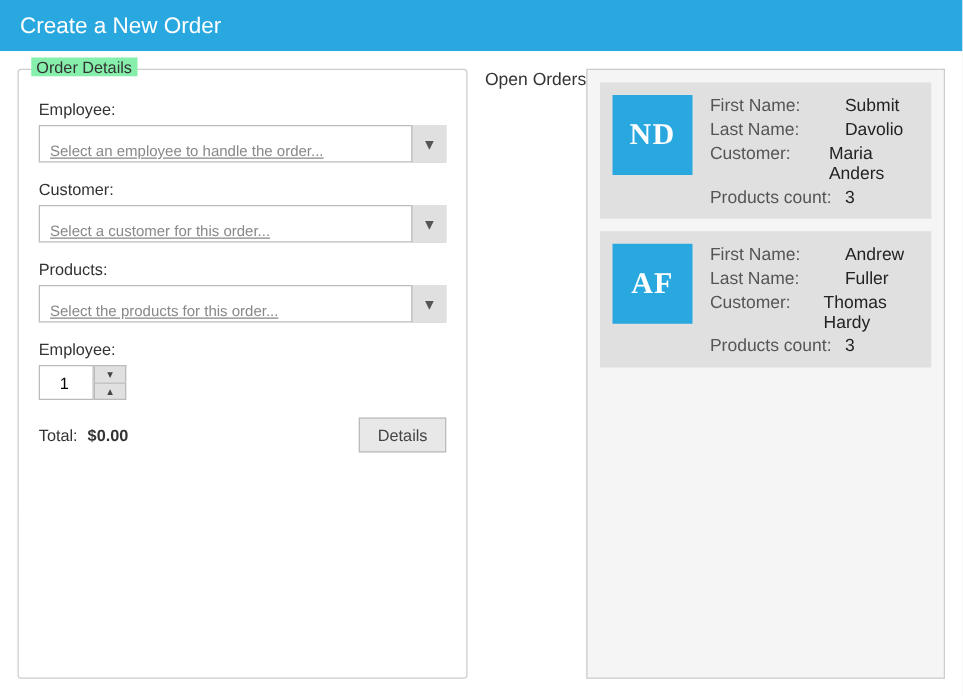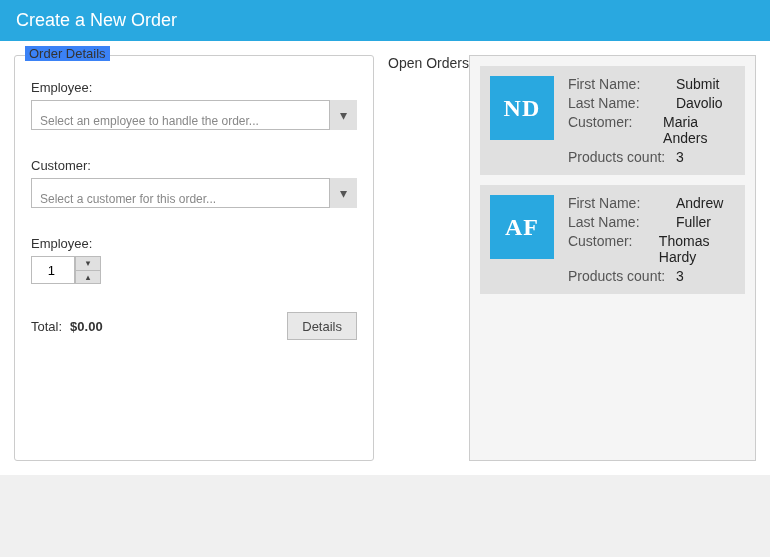--- a/index.html
+++ b/index.html
@@ -5,21 +5,21 @@
     * { box-sizing: border-box; margin: 0; padding: 0; }
     body {
       font-family: 'Segoe UI', Arial, sans-serif;
       background: #f0f0f0;
       width: 770px;
       height: 557px;
       overflow: hidden;
     }
     .window {
       width: 770px;
-      height: 475px;
+      height: 557px;
       background: #fff;
       display: flex;
       flex-direction: column;
     }
     .title-bar {
       background: #29a8e0;
       color: #fff;
       padding: 10px 16px;
       font-size: 18px;
       font-weight: 400;
@@ -38,28 +38,28 @@
       border-radius: 3px;
       padding: 14px 16px;
       width: 360px;
       flex-shrink: 0;
       position: relative;
     }
     .panel-legend {
       position: absolute;
       top: -10px;
       left: 10px;
-      background: #3b82f6;
+      background: #86efac;
       padding: 0 4px;
       font-size: 13px;
       color: #333;
     }
     .field-group {
       margin-top: 10px;
-      margin-bottom: 28px;
+      margin-bottom: 14px;
     }
     .field-label {
       font-size: 13px;
       color: #333;
       margin-bottom: 5px;
     }
     .select-wrapper {
       position: relative;
       width: 100%;
     }
@@ -68,20 +68,21 @@
       height: 30px;
       border: 1px solid #bbb;
       background: #fff;
       font-size: 12px;
       color: #888;
       padding: 12px 30px 0 8px;
       appearance: none;
       -webkit-appearance: none;
       cursor: pointer;
       outline: none;
+      text-decoration: underline;
     }
     .select-arrow {
       position: absolute;
       right: 0;
       top: 0;
       width: 28px;
       height: 30px;
       background: #e0e0e0;
       border-left: 1px solid #bbb;
       display: flex;
@@ -259,20 +260,29 @@
       <div class="field-group">
         <div class="field-label">Customer:</div>
         <div class="select-wrapper">
           <select class="select-input">
             <option value="" disabled="" selected="">Select a customer for this order...</option>
           </select>
           <div class="select-arrow"></div>
         </div>
       </div>
 
+      <div class="field-group">
+        <div class="field-label">Products:</div>
+        <div class="select-wrapper">
+          <select class="select-input">
+            <option value="" disabled="" selected="">Select the products for this order...</option>
+          </select>
+          <div class="select-arrow"></div>
+        </div>
+      </div>
 
       <div class="field-group">
         <div class="field-label">Employee:</div>
         <div class="quantity-wrapper">
           <input class="quantity-input" type="number" value="1" style="">
           <div class="quantity-btns">
             <button class="qty-btn">▾</button>
             <button class="qty-btn">▴</button>
           </div>
         </div>

